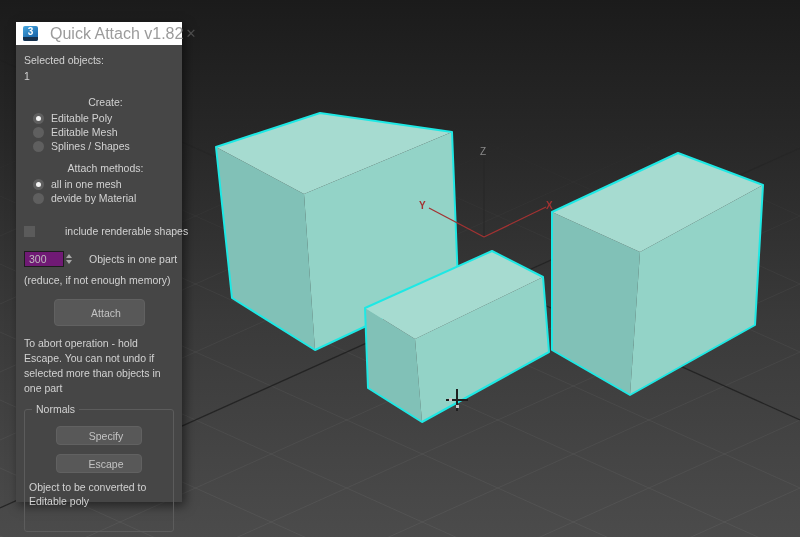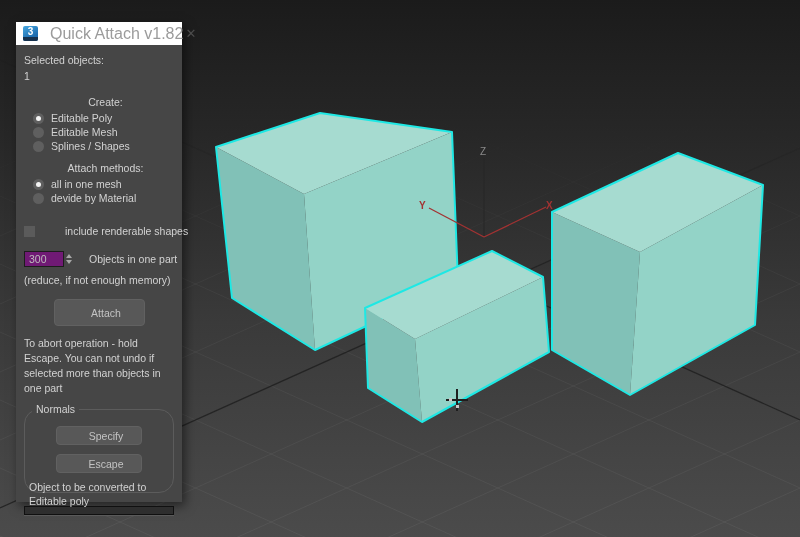--- a/index.html
+++ b/index.html
@@ -44,22 +44,22 @@
           border-bottom:4px solid #a8a8a8;}
   .tri-down{width:0;height:0;border-left:3px solid transparent;border-right:3px solid transparent;
           border-top:4px solid #a8a8a8;}
   .spin-row .ol{margin-left:17px;white-space:nowrap;}
   .note{margin-top:6px;line-height:14px;}
   .btn{display:block;background:#585858;color:#c3c3c3;border:1px solid #616161;
        border-radius:4px;font-size:10.5px;font-family:"Liberation Sans",sans-serif;
        cursor:default;padding-left:20px;}
   .btn.attach{width:91px;height:27px;margin:12px auto 0 auto;}
   .warning{margin-top:10px;width:152px;line-height:15px;}
-  .normals{position:relative;margin-top:13px;height:84px;border:1px solid #5c5c5c;
-           border-radius:15px;box-sizing:border-box;}
+  .normals{position:relative;margin-top:13px;height:123px;border:1px solid #5c5c5c;
+           border-radius:3px;box-sizing:border-box;}
   .normals .legend{position:absolute;top:-7px;left:7px;background:#464646;
                    padding:0 4px;line-height:13px;}
   .btn.inner{width:86px;height:19px;margin:16px auto 0 auto;}
   .btn.inner.reset{margin-top:9px;}
   .normals .gnote{margin:7px 0 0 4px;width:140px;line-height:14px;}
   .progress{margin-top:13px;height:7px;background:#2e2e2e;border:1px solid #101010;
             box-shadow:0 1px 0 #5a5a5a;}
 </style>
 </head>
 <body>

